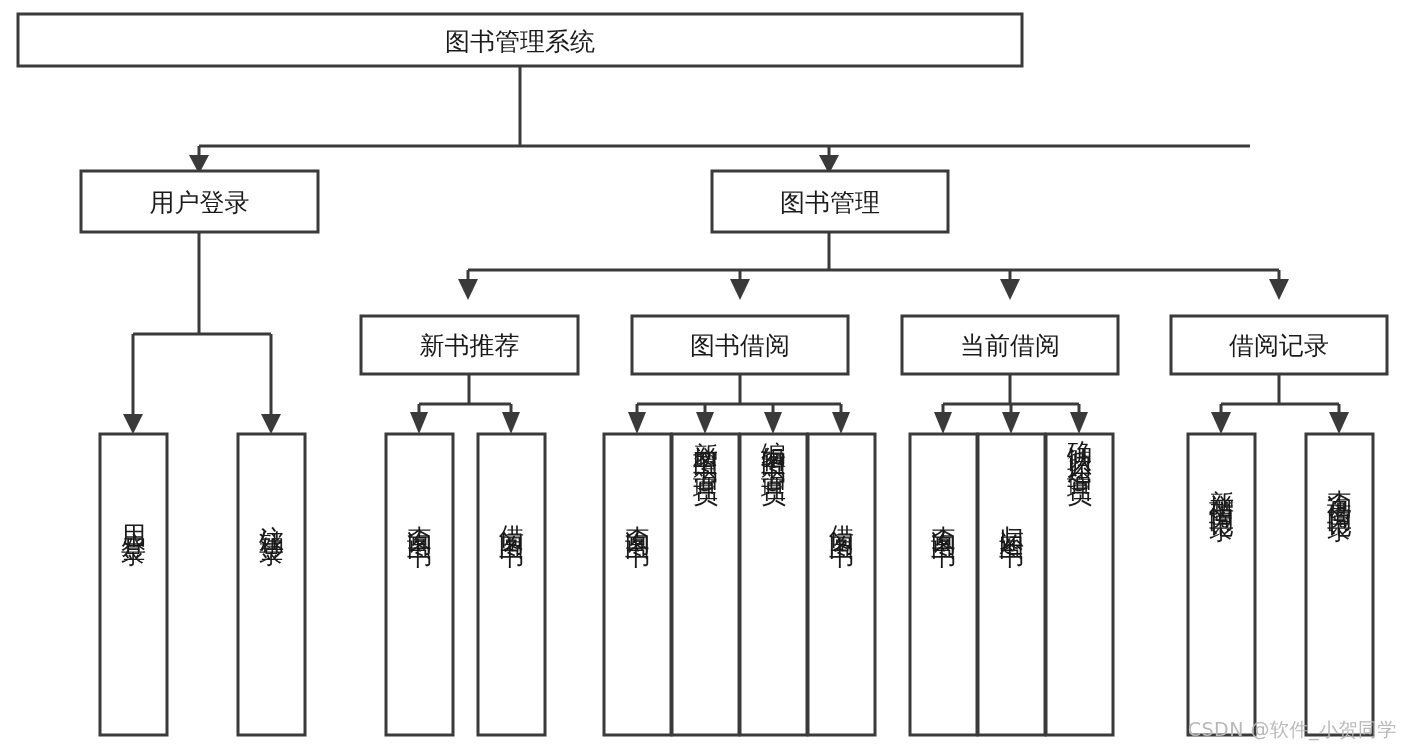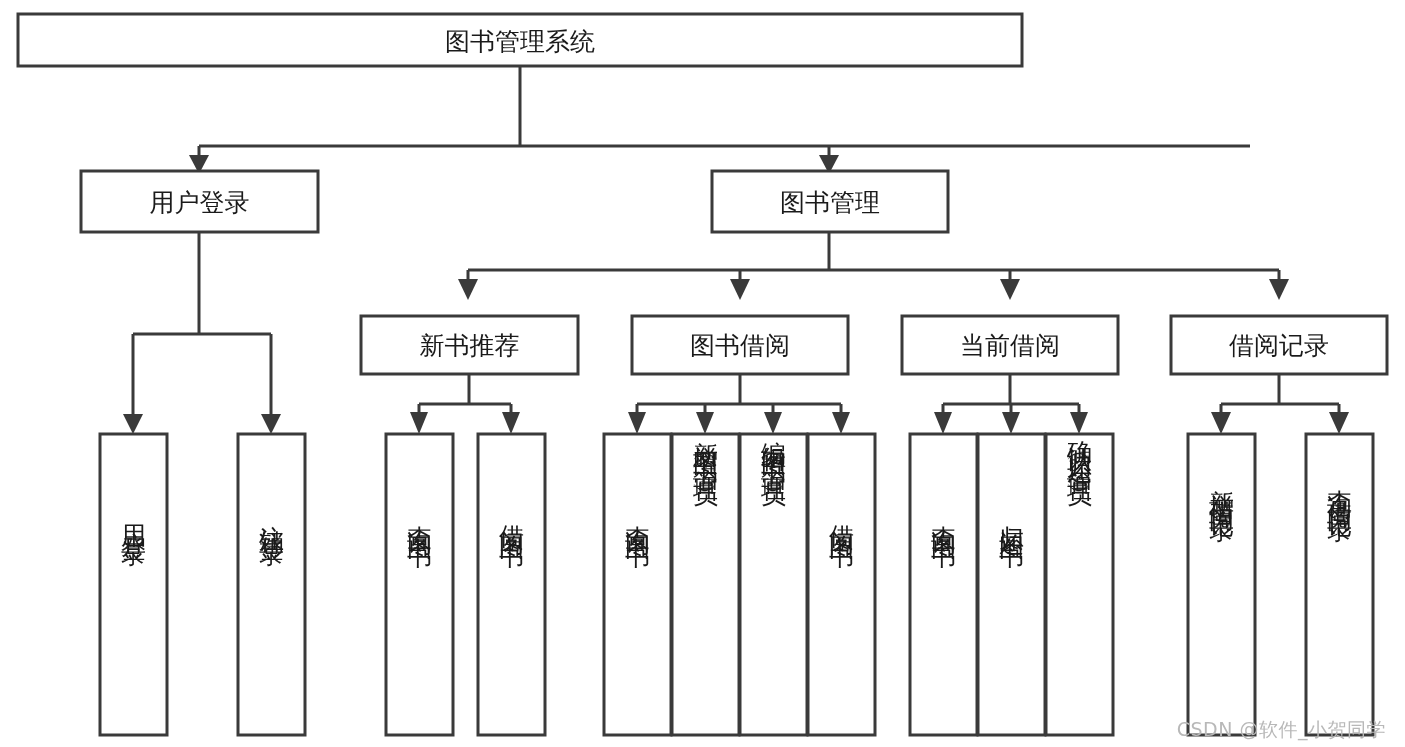--- a/index.html
+++ b/index.html
@@ -46,21 +46,21 @@
     font-family: "DejaVu Sans", "Liberation Sans", sans-serif;
     font-size: 25px;
     fill: #1a1a1a;
     text-anchor: middle;
     writing-mode: vertical-rl;
     glyph-orientation-vertical: 0;
     letter-spacing: 6px;
   }
   .watermark {
     position: absolute;
-    right: 19px;
+    right: 8px;
     bottom: 4px;
     font-family: "DejaVu Sans", "Liberation Sans", sans-serif;
     font-size: 19px;
     color: #b8b8b8;
     letter-spacing: 0.5px;
     white-space: nowrap;
     pointer-events: none;
   }
 </style>
 </head>

